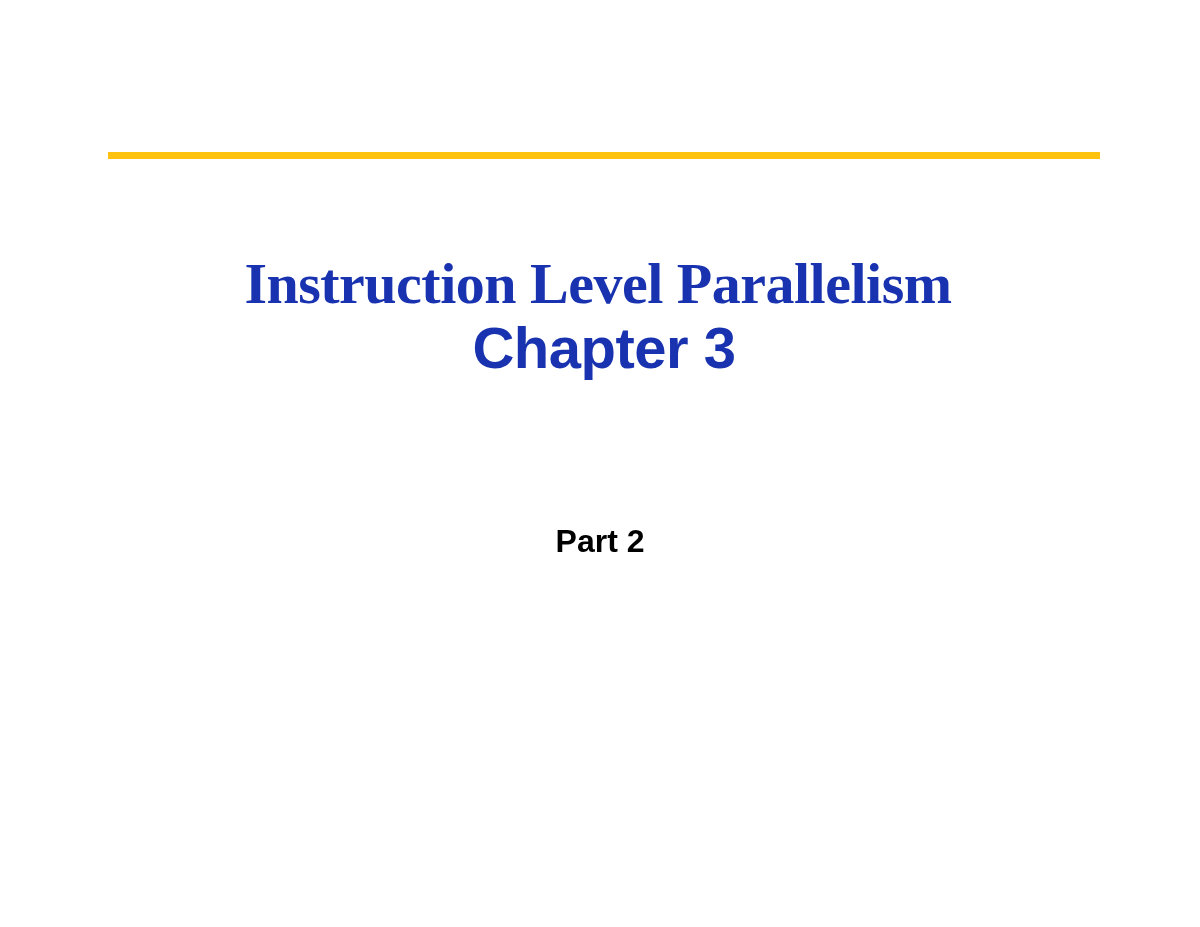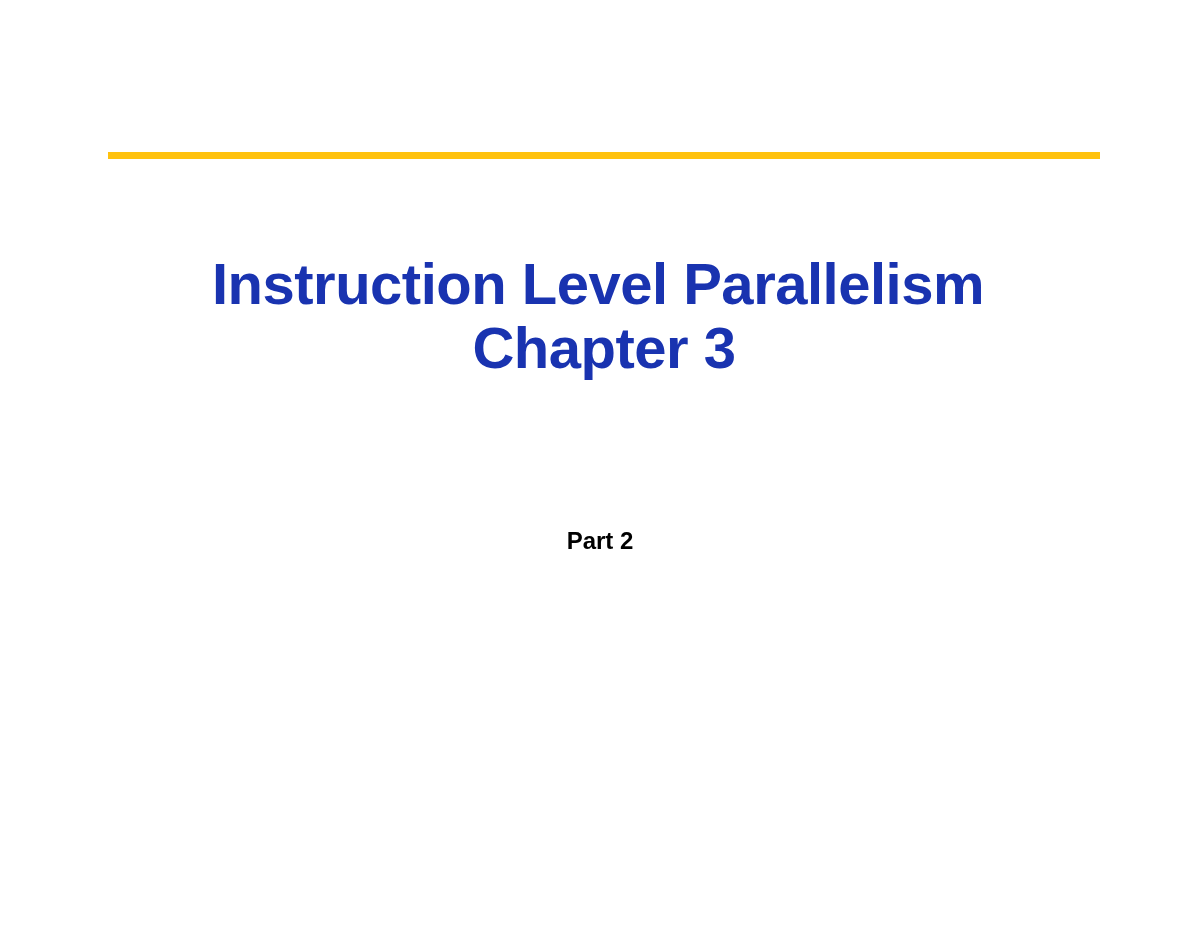--- a/index.html
+++ b/index.html
@@ -47,41 +47,42 @@
     font-family: "Liberation Sans", sans-serif;
     font-weight: bold;
     font-size: 58px;
     line-height: 64px;
     letter-spacing: -0.5px;
     white-space: nowrap;
   }
 
   .title-line-1 {
     padding-right: 4px;
+    font-family: Liberation Serif, serif;
   }
 
   .title-line-2 {
     padding-left: 8px;
   }
 
   
   .subtitle-block {
     position: absolute;
     left: 0;
     top: 522px;
     width: 1200px;
     text-align: center;
   }
 
   .subtitle {
     display: inline-block;
     color: #000000;
     font-family: "Liberation Sans", sans-serif;
     font-weight: bold;
-    font-size: 24px;
+    font-size: 32px;
     line-height: 38px;
     white-space: nowrap;
   }
 </style>
 </head>
 <body>
 
 <div class="slide">
 
   <div class="rule"></div>

